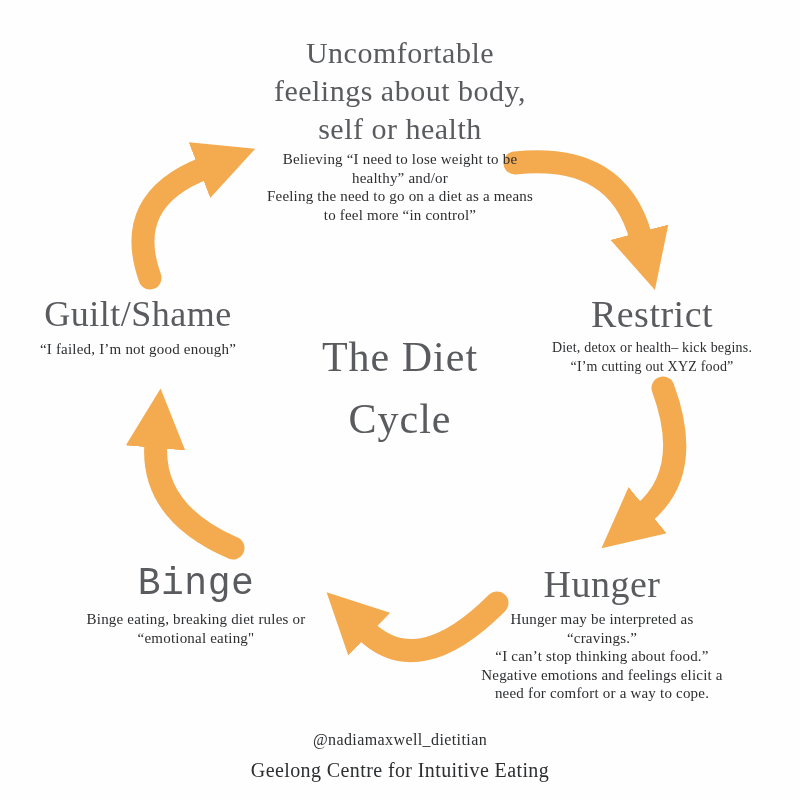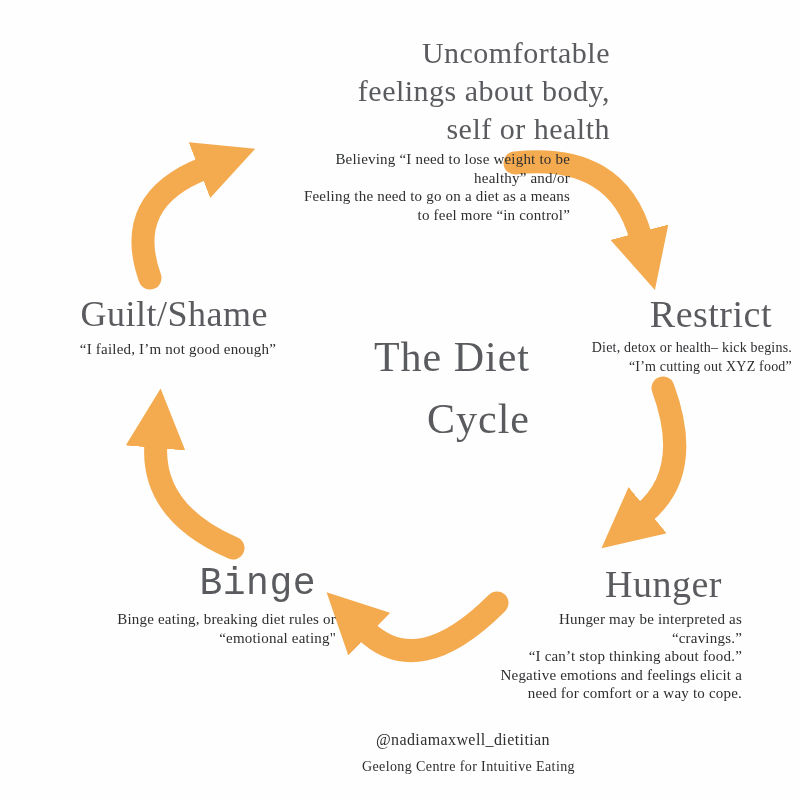--- a/index.html
+++ b/index.html
@@ -24,21 +24,21 @@
     left: 0; top: 0;
     width: 800px; height: 800px;
   }
   .arrow-path {
     fill: none;
     stroke: var(--arrow);
     stroke-width: 23;
     stroke-linecap: round;
   }
   #arrowhead path { fill: var(--arrow); }
-  .txt { position: absolute; text-align: right; }
+  .txt { position: absolute; text-align: center; }
   .stage-heading {
     color: var(--heading);
     font-size: 38px;
     line-height: 44px;
     letter-spacing: 0.5px;
     font-weight: 400;
   }
   .top-heading {
     color: var(--heading);
     font-size: 30px;
@@ -118,15 +118,15 @@
     <div>need for comfort or a way to cope.</div>
   </div>
 
   <div class="txt stage-heading" style="left:76px; top:562px; width:240px;font-family:Liberation Mono, monospace;">Binge</div>
   <div class="txt detail" style="left:56px; top:610px; width:280px;">
     <div>Binge eating, breaking diet rules or</div>
     <div>“emotional eating"</div>
   </div>
 
   <div class="txt footer-line" style="left:250px; top:731px; width:300px; font-size:16px;">@nadiamaxwell_dietitian</div>
-  <div class="txt footer-line" style="left:225px; top:759px; width:350px; font-size:14px;">Geelong Centre for Intuitive Eating</div>
+  <div class="txt footer-line" style="left:225px; top:759px; width:350px; font-size:20px;">Geelong Centre for Intuitive Eating</div>
 
 </div>
 
 </body></html>

